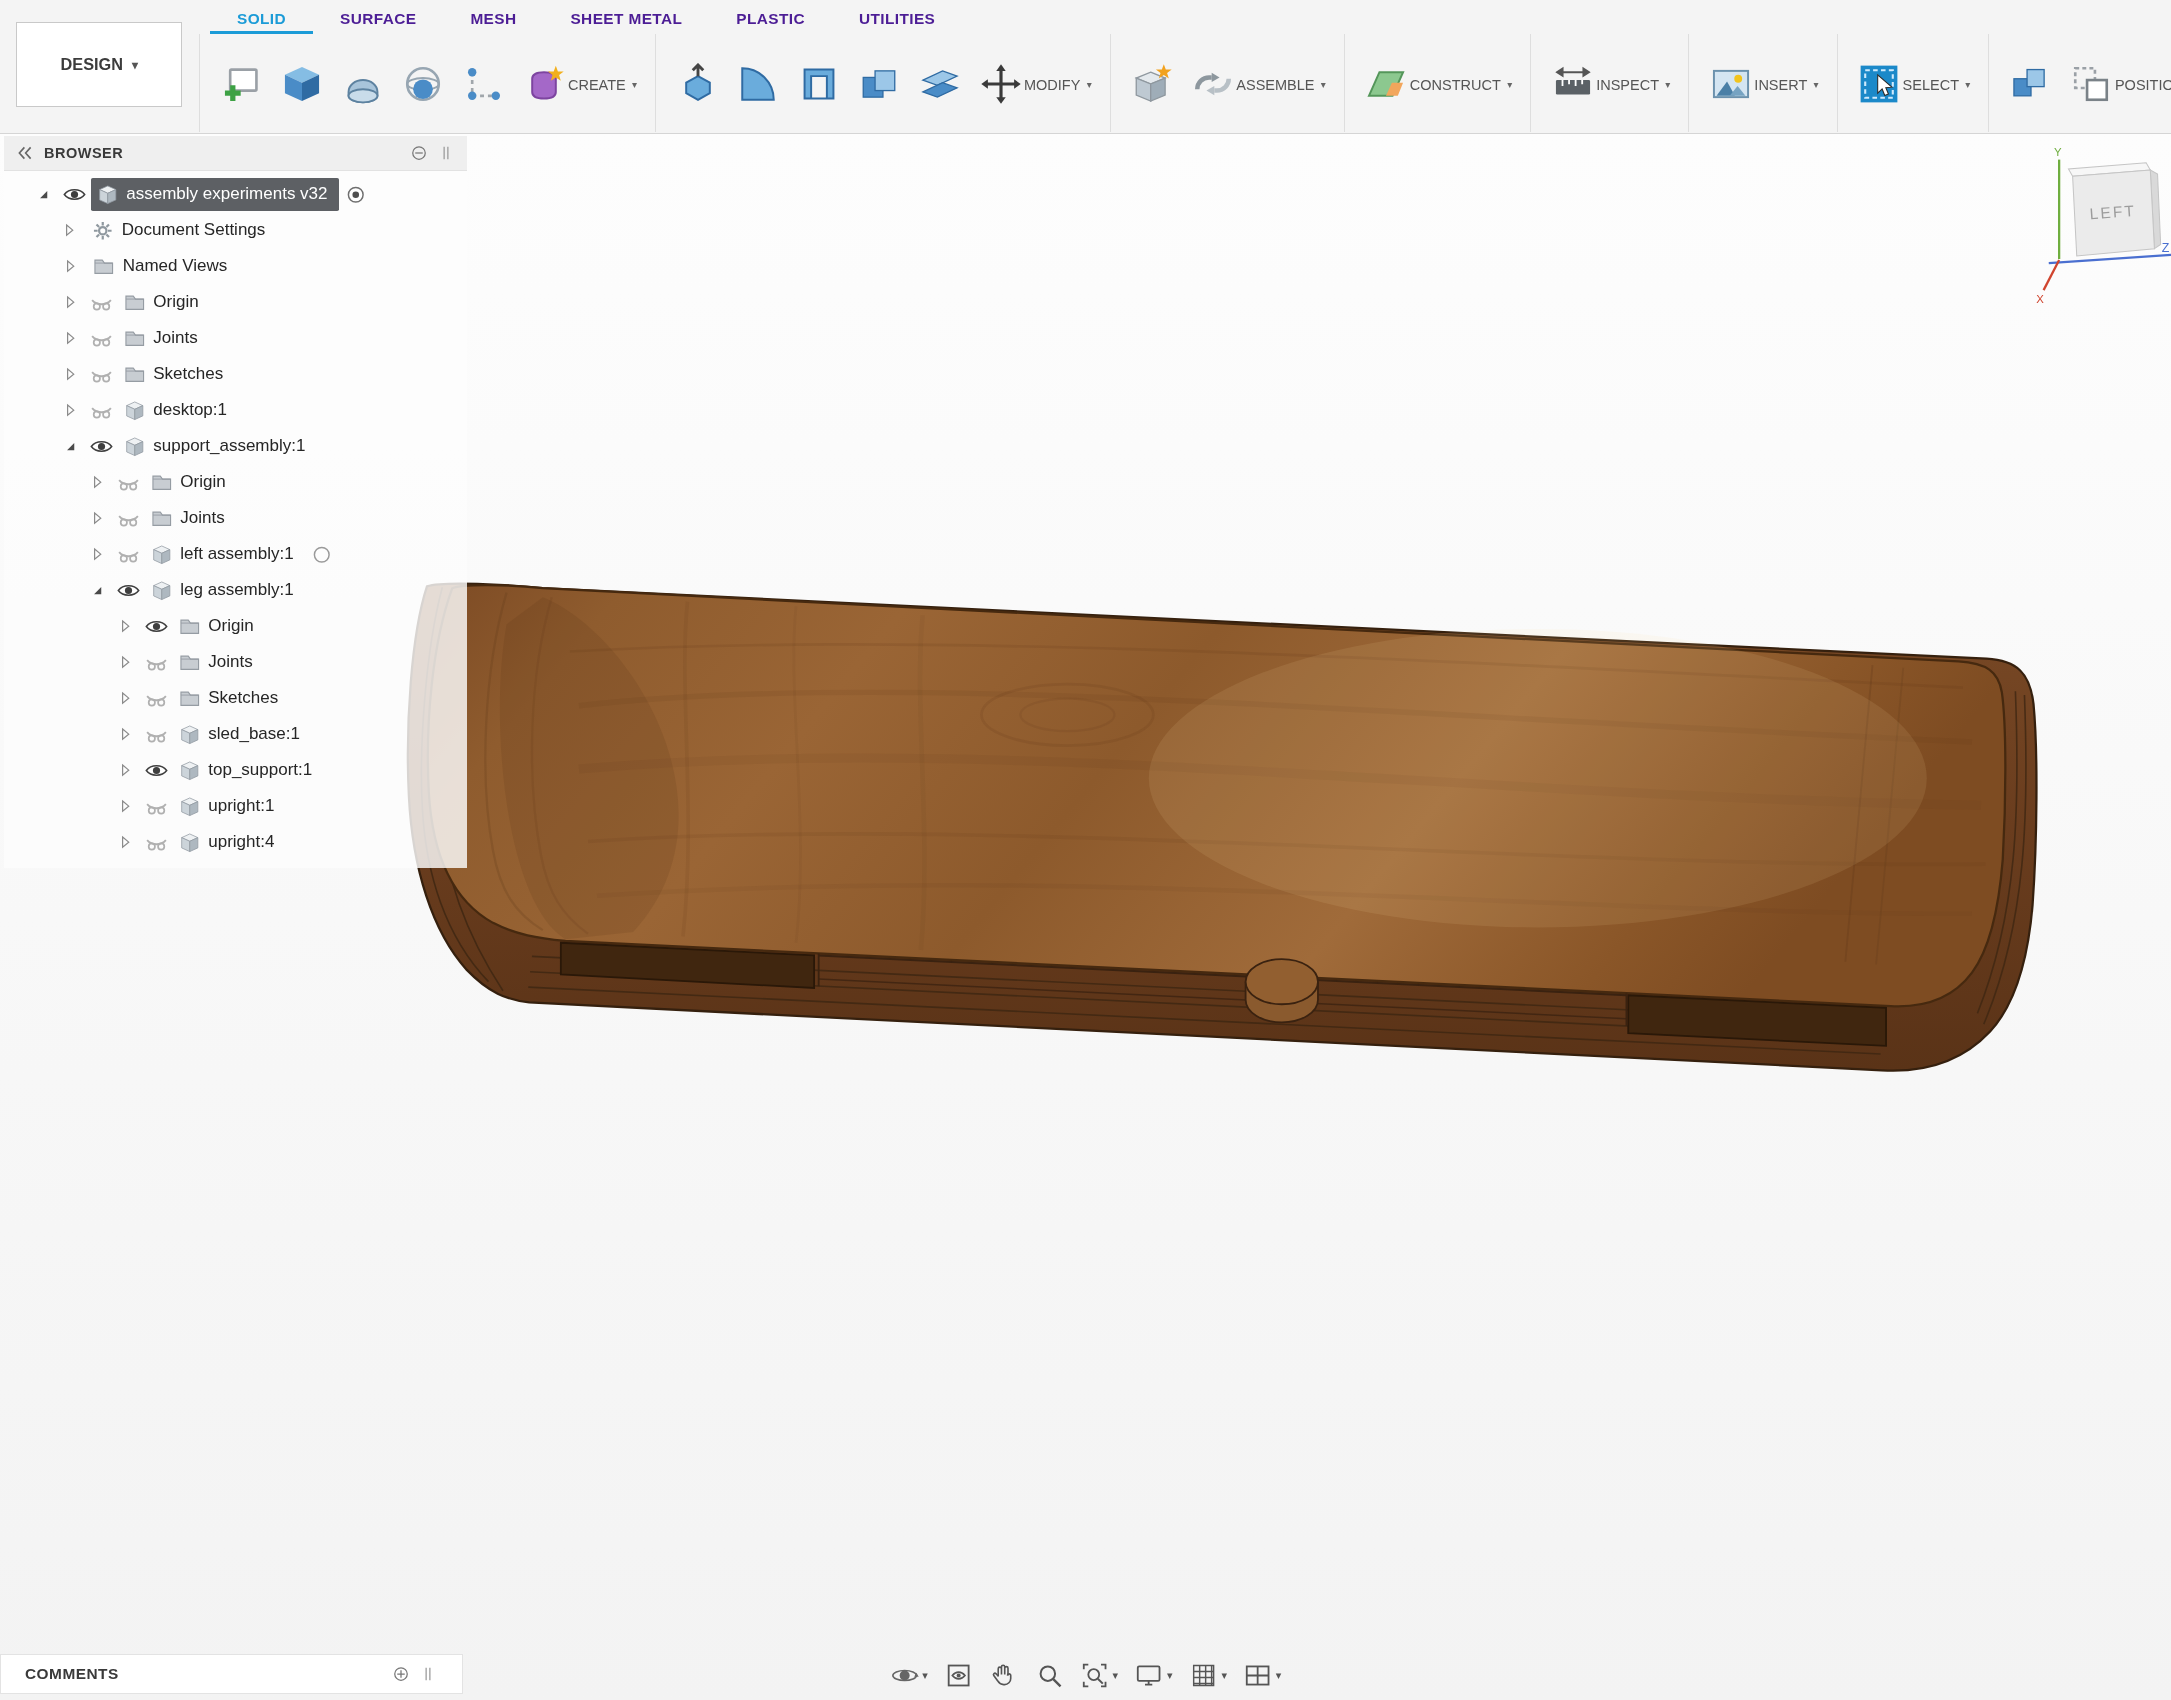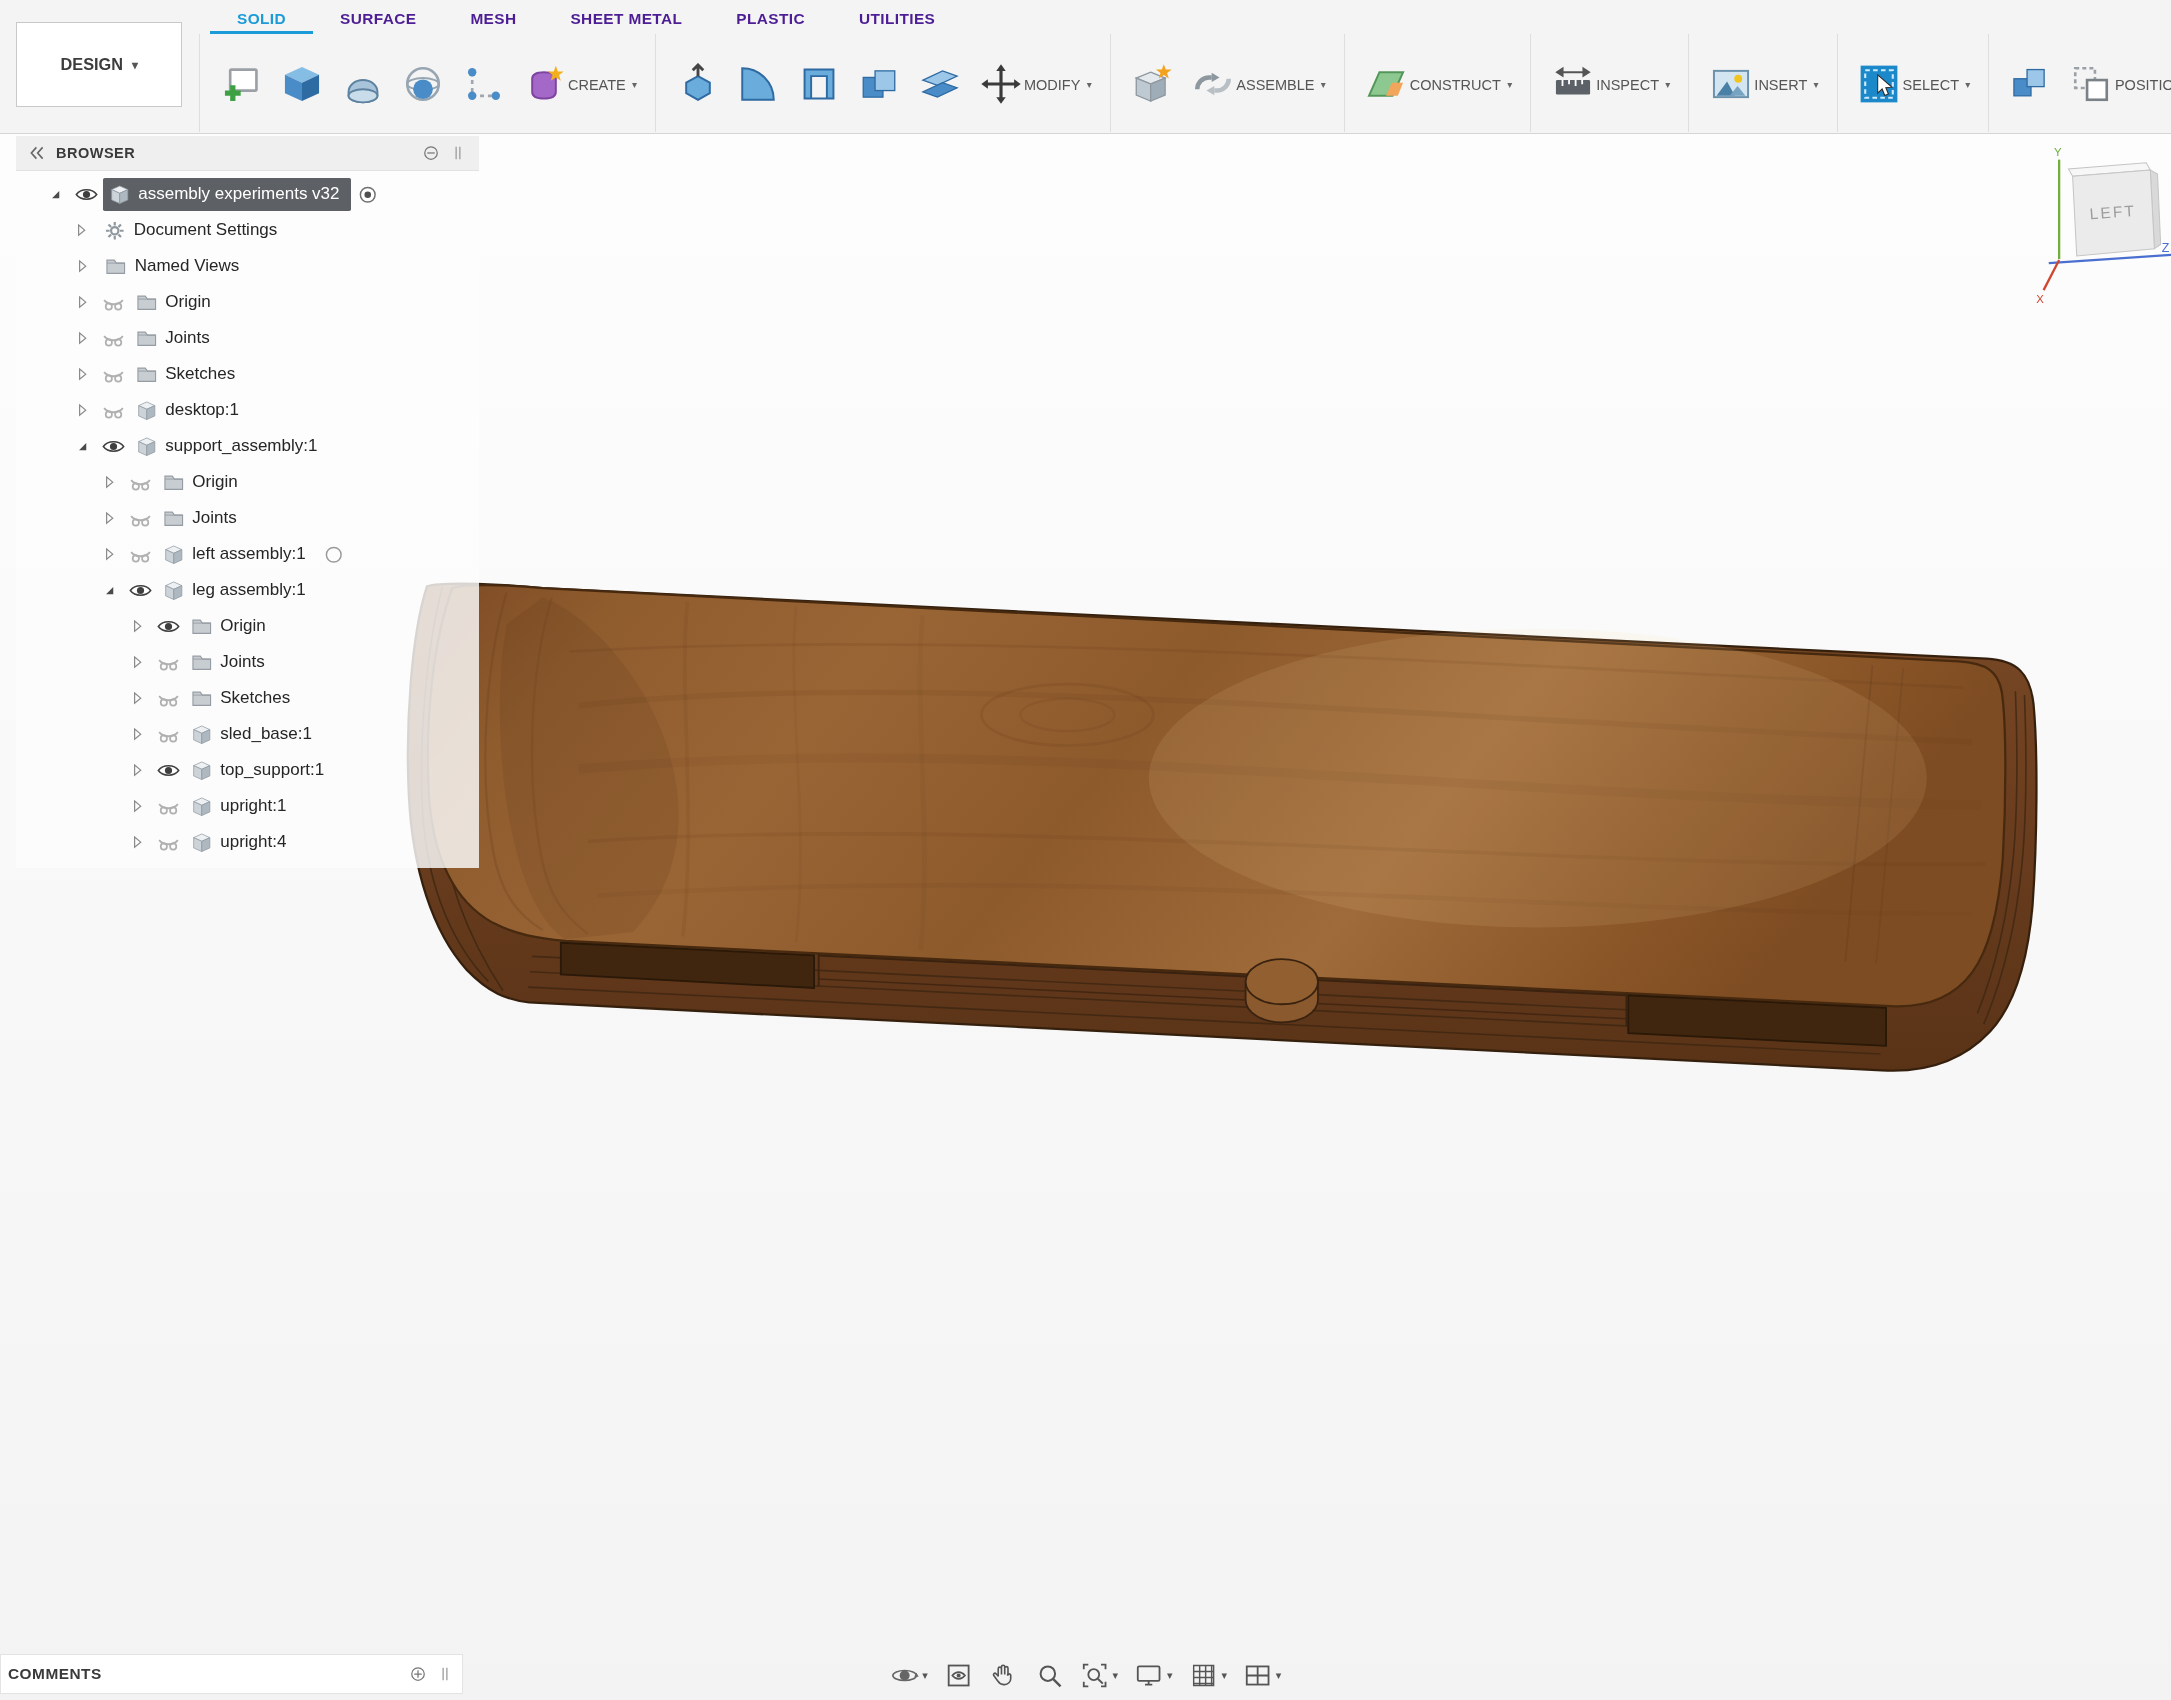--- a/index.html
+++ b/index.html
@@ -24,21 +24,21 @@
   .ticon-btn svg{width:42px;height:42px;}
   .tlabel{display:flex;align-items:center;gap:6.3px;font-size:14.5px;color:#555;padding-top:1.8px;}
   .tlabel .caret{font-size:10px;color:#666;}
 
   
   .canvas-bg{position:absolute;top:133px;left:0;right:0;bottom:0;
     background:linear-gradient(#fdfdfd,#f3f3f3);z-index:1;}
   .model-svg{position:absolute;top:0;left:0;width:2171px;height:1701px;z-index:2;}
 
   
-  .browser{position:absolute;top:136px;left:16px;width:463px;z-index:10;background:rgba(253,253,253,.82);}
+  .browser{position:absolute;top:136px;left:4px;width:463px;z-index:10;background:rgba(253,253,253,.82);}
   .browser-header{height:34px;background:#efefef;display:flex;align-items:center;padding:0 11px;gap:9px;
     font-size:14.5px;font-weight:700;color:#3a3a3a;letter-spacing:0.5px;border-bottom:0.9px solid #e2e2e2;}
   .bh-right{margin-left:auto;display:flex;align-items:center;gap:7.2px;}
   .mini-ic svg{width:20px;height:20px;display:block;}
   .tree{padding:5.4px 0 7.2px;margin-left:8px;}
   .tree-row{height:36px;display:flex;align-items:center;gap:3.6px;font-size:17px;color:#262626;}
   .tw{width:27px;min-width:27px;height:27px;display:flex;align-items:center;justify-content:center;}
   .tw svg{display:block;}
   .tw.expander svg{width:16.3px;height:16.3px;}
   .tw.eye svg{width:25px;height:25px;}
@@ -46,21 +46,21 @@
   .hl{display:flex;align-items:center;gap:5.4px;padding:2.7px 11px 2.7px 2.7px;border-radius:1.8px;}
   .tree-row.selected .hl{background:#5d6064;}
   .tree-row.selected .tlabel-t{color:#fff;}
   .tw.badge svg{width:23.5px;height:23.5px;}
 
   
   .viewcube{position:absolute;top:145px;right:0;width:145px;height:197px;z-index:10;}
 
   
   .comments{position:absolute;left:0;bottom:7.2px;width:463px;height:40px;background:#fff;
-    border:0.9px solid #e3e3e3;display:flex;align-items:center;padding:0 7px;gap:9px;
+    border:0.9px solid #e3e3e3;display:flex;align-items:center;padding:0 24px;gap:9px;
     font-size:15.4px;font-weight:700;color:#3a3a3a;letter-spacing:0.5px;z-index:10;box-sizing:border-box;}
   .cm-right{margin-left:auto;display:flex;align-items:center;gap:7.2px;}
   .navbar{position:absolute;bottom:11px;left:50%;transform:translateX(-50%);display:flex;
     align-items:center;gap:16.3px;z-index:10;}
   .nav-btn{display:flex;align-items:center;gap:3.6px;}
   .nav-btn svg{width:29px;height:29px;display:block;}
   .nav-btn .caret{font-size:11px;color:#555;}
 </style>
 </head>
 <body>

